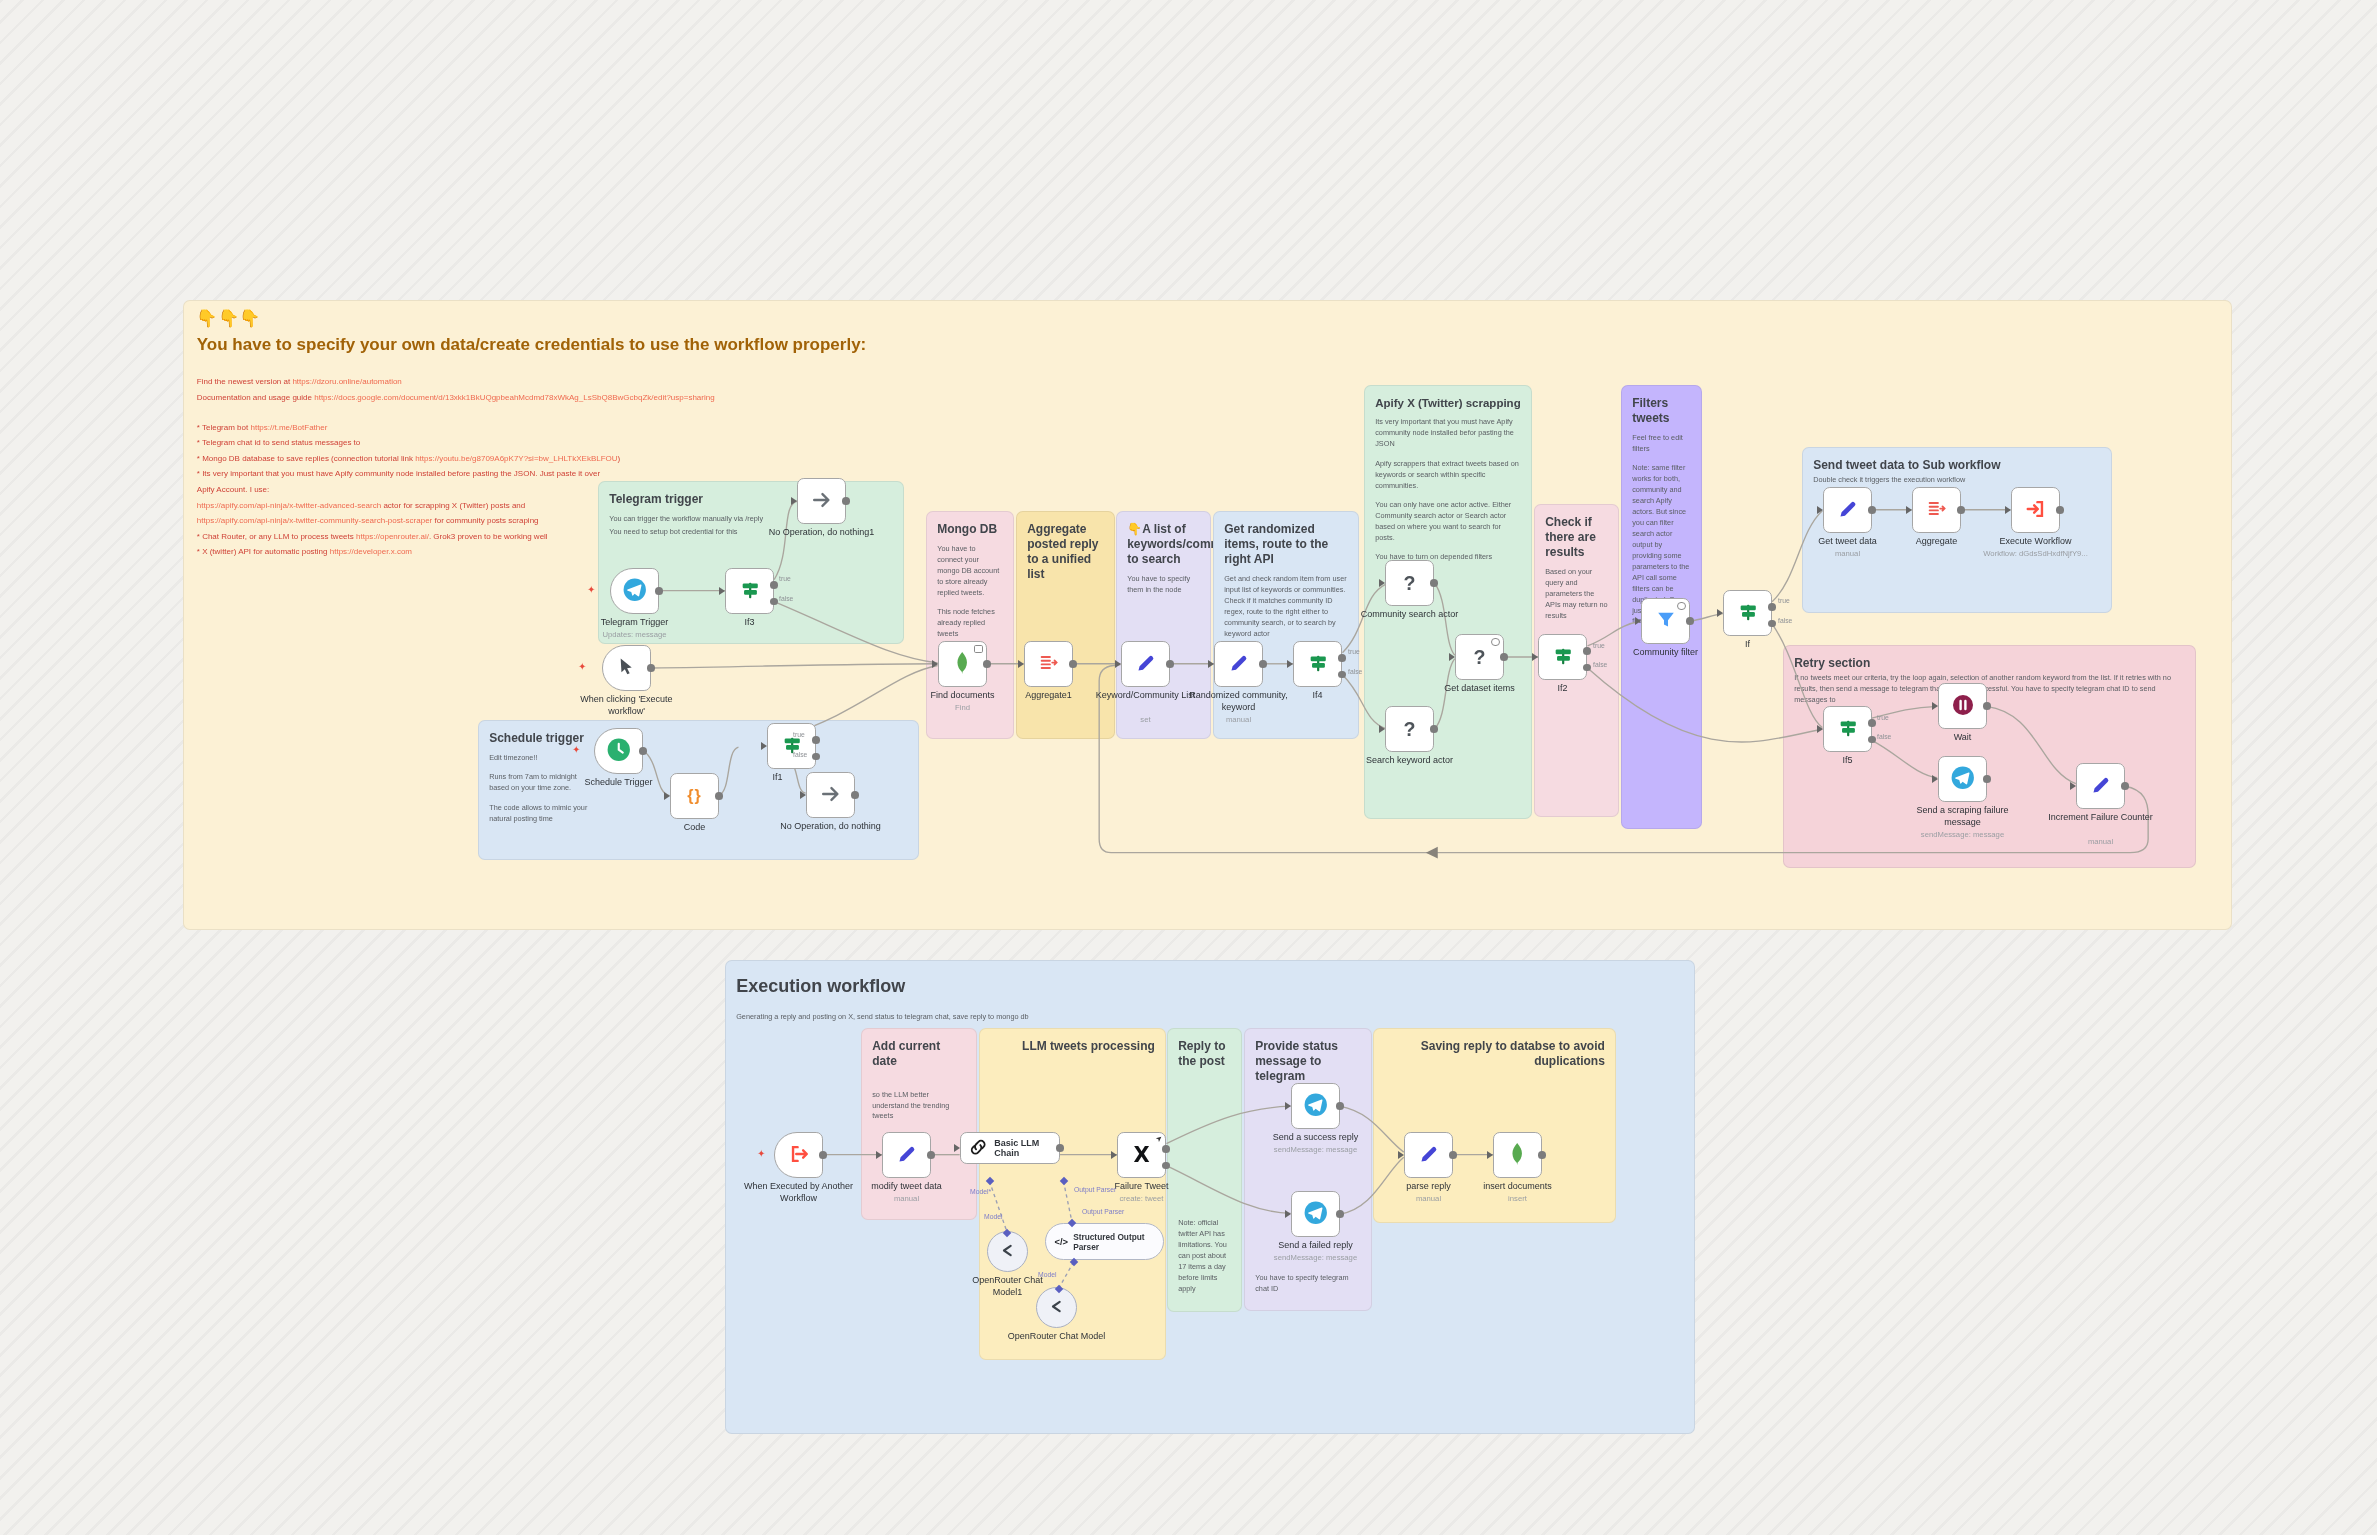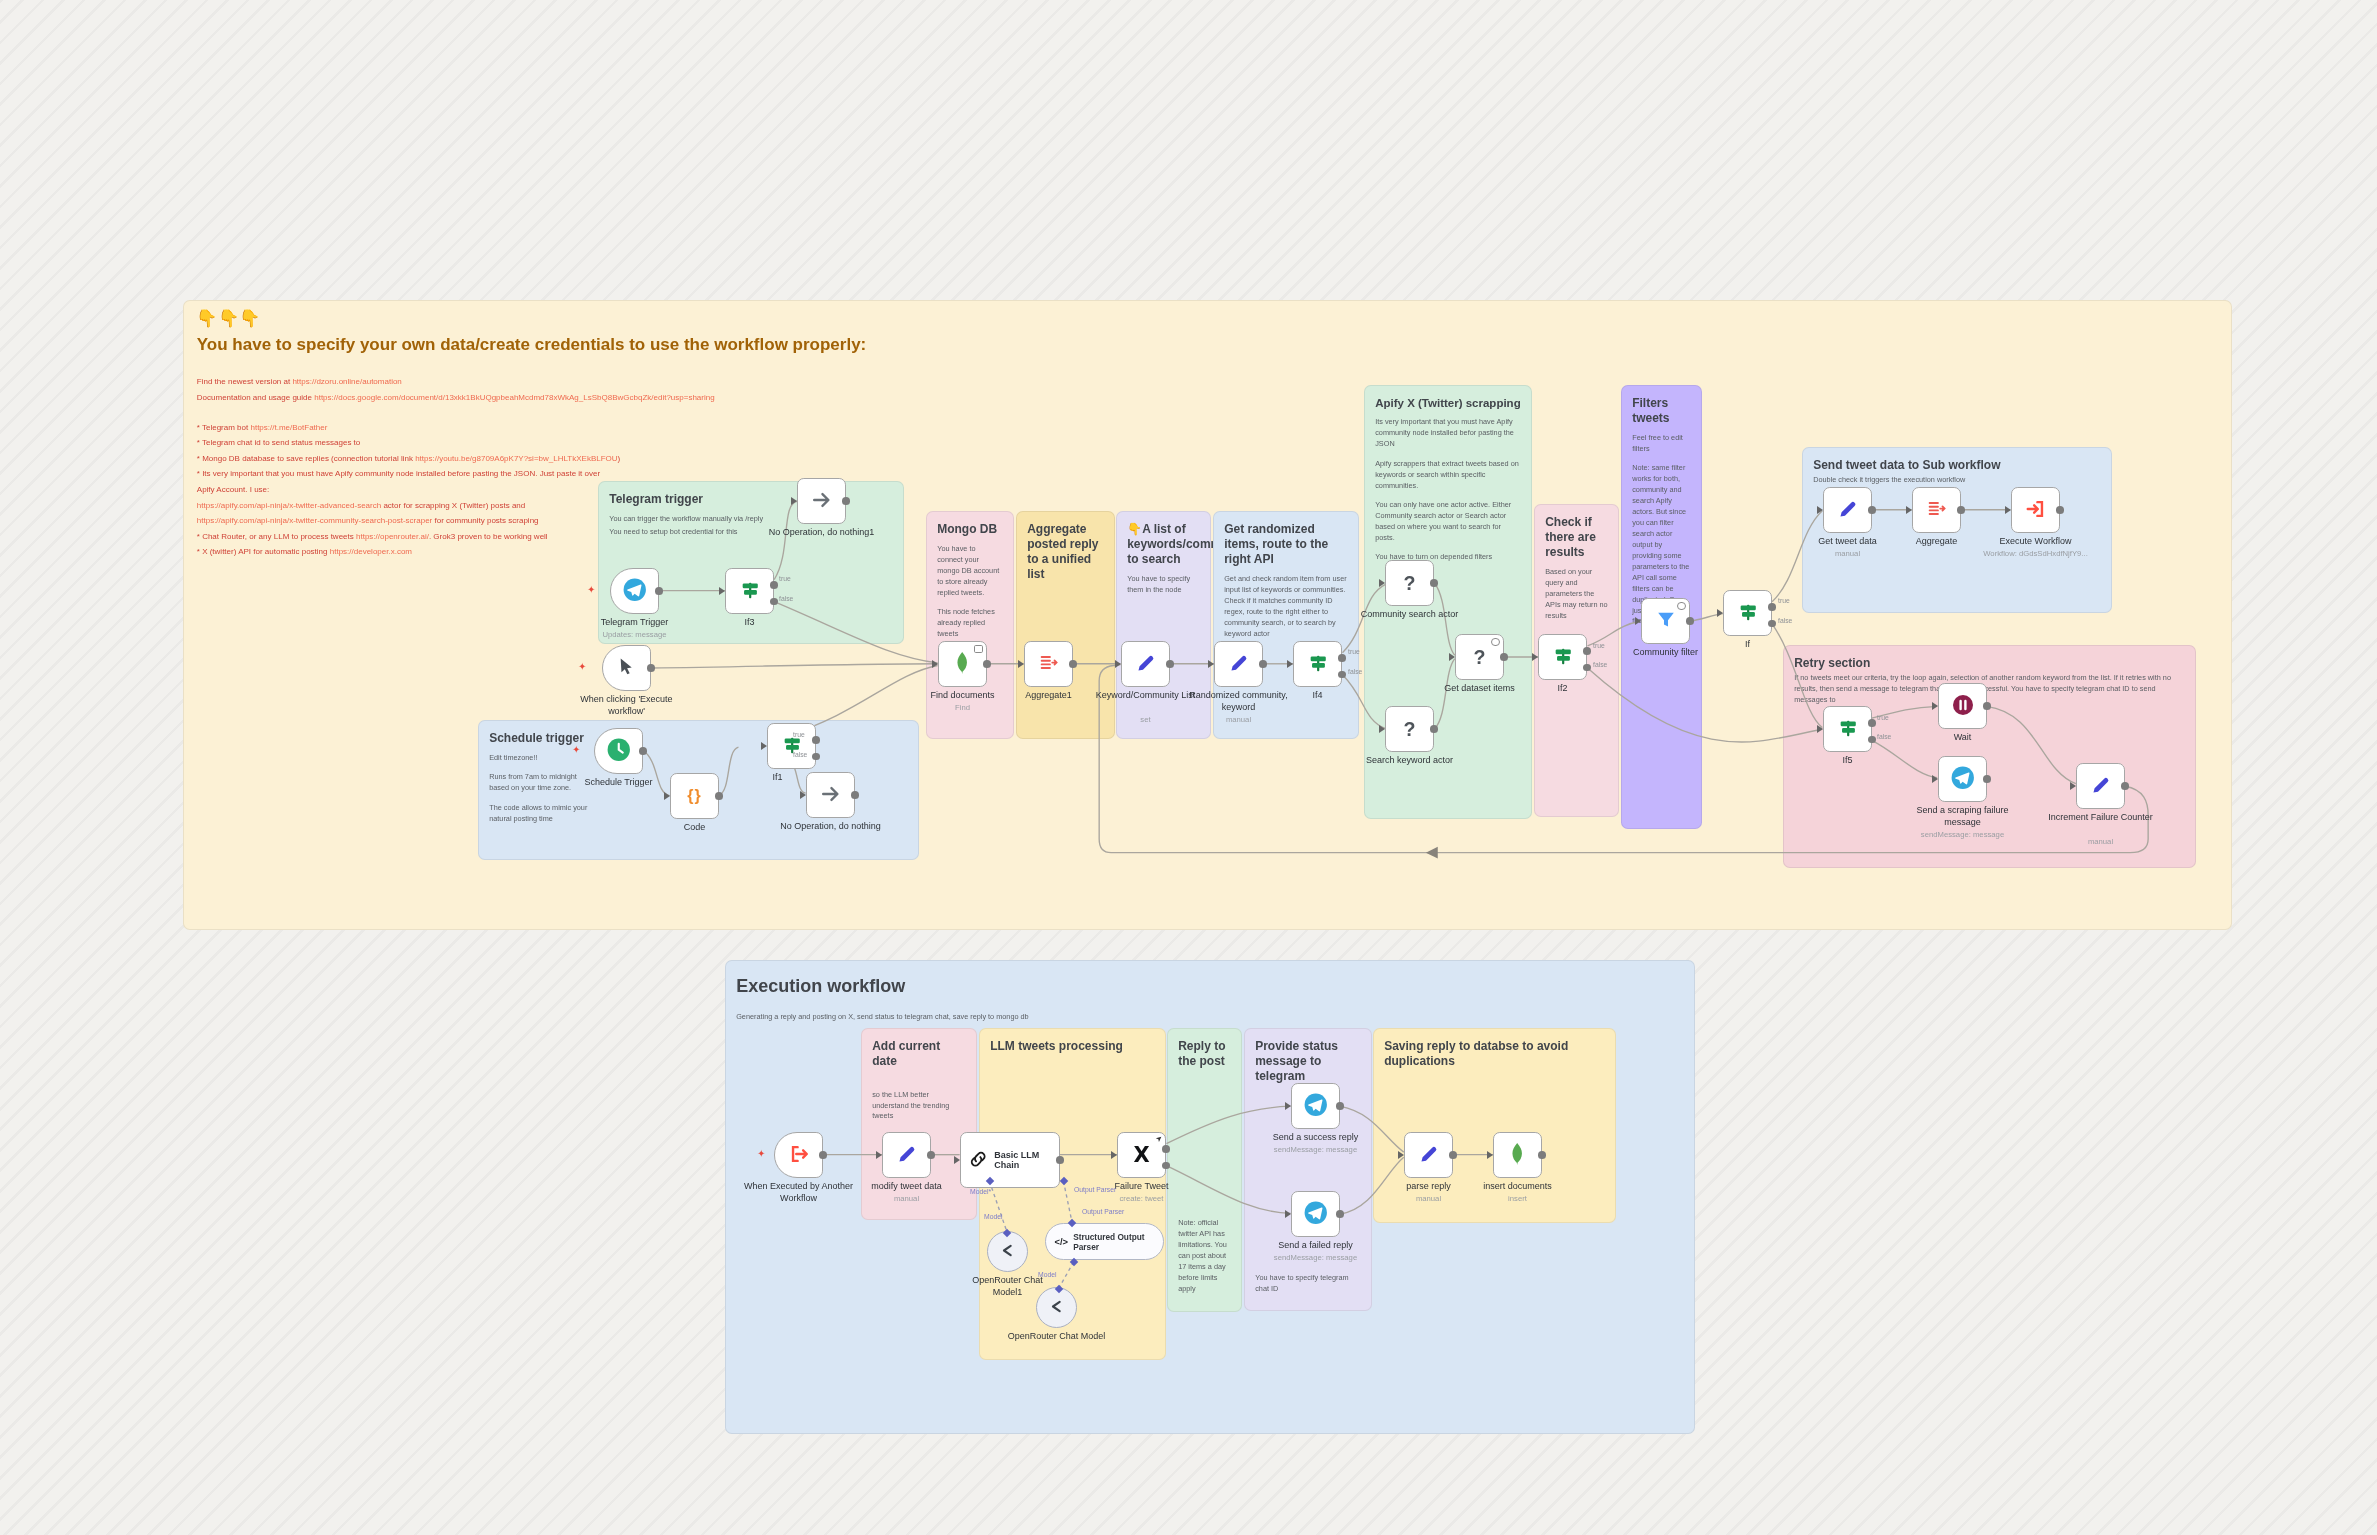--- a/index.html
+++ b/index.html
@@ -11,39 +11,39 @@
   }
   .sticky{position:absolute;border-radius:6.8px;border:0.9px solid rgba(0,0,0,0.07);z-index:1;box-sizing:border-box;}
   .c-cream{background:#fcf1d5;}
   .c-green{background:#d6eedd;}
   .c-blue{background:#d9e6f4;}
   .c-pink{background:#f6dbe1;}
   .c-pink2{background:#f5d3d9;}
   .c-purple{background:#e3dff4;}
   .c-tan{background:#c4b5fd;}
   .c-dyellow{background:#f8e4ab;}
-  .c-yellow{background:#fcedbe;}
+  .c-yellow{background:#fcedbe;text-align:right;}
   .stitle{font-weight:bold;color:#41454b;font-size:12px;line-height:1.25;margin:10.2px 10.2px 6.8px 10.2px;}
   .stitle.sm{font-size:11.5px;}
   .stitle.lg{font-size:18px;margin-top:13.6px;}
   .sbody{color:#5a5e63;font-size:7.3px;line-height:1.5;margin:0 10.2px;}
   .sbody p{margin:0 0 8.5px 0;}
   
   .hdr-emoji{position:absolute;left:12.8px;top:6.8px;font-size:17px;}
   .hdr-title{position:absolute;left:12.8px;top:34px;font-size:17px;font-weight:bold;color:#a16207;}
   .intro{position:absolute;left:12.8px;top:73px;font-size:8px;line-height:15.6px;color:#cf4237;}
   .intro .ln{white-space:nowrap;}
   .intro .gap{margin-top:14.5px;}
   .intro .lnk{color:#ef6a50;}
   
   .node{position:absolute;z-index:3;}
   .nbox{width:49px;height:46px;background:#ffffff;border:1.3px solid #a6a6a6;border-radius:6.8px;
         display:flex;align-items:center;justify-content:center;position:relative;box-sizing:border-box;}
   .trig .nbox{border-radius:23px 6.8px 6.8px 23px;}
-  .nbox.wide{width:100px;height:56px;gap:6px;font-size:9px;font-weight:bold;color:#30343a;padding:0 6.8px;}
+  .nbox.wide{width:100px;height:32px;gap:6px;font-size:9px;font-weight:bold;color:#30343a;padding:0 6.8px;}
   .nbox.circle{width:41px;height:41px;border-radius:50%;background:#eff1f7;border-color:#aab0c0;}
   .nbox.pill{width:119px;height:37px;border-radius:19px;background:#fbfbfe;border-color:#b2b7c5;
              gap:5.1px;font-size:8.3px;font-weight:bold;color:#33373d;padding:0 8.5px;}
   .nlabel{position:absolute;top:calc(100% + 3.4px);left:50%;transform:translateX(-50%);
           width:128px;text-align:center;font-size:9px;color:#2f3338;line-height:1.25;}
   .nsub{position:absolute;top:calc(100% + 16px);left:50%;transform:translateX(-50%);
         width:145px;text-align:center;font-size:7.7px;color:#9a9ea3;}
   .nsub.lower{top:calc(100% + 28px);}
   .outdot{position:absolute;right:-5.1px;top:50%;margin-top:-3.8px;width:7.7px;height:7.7px;border-radius:50%;background:#7c7c7c;}
   .outdot.o-top{top:12px;margin-top:0;}

